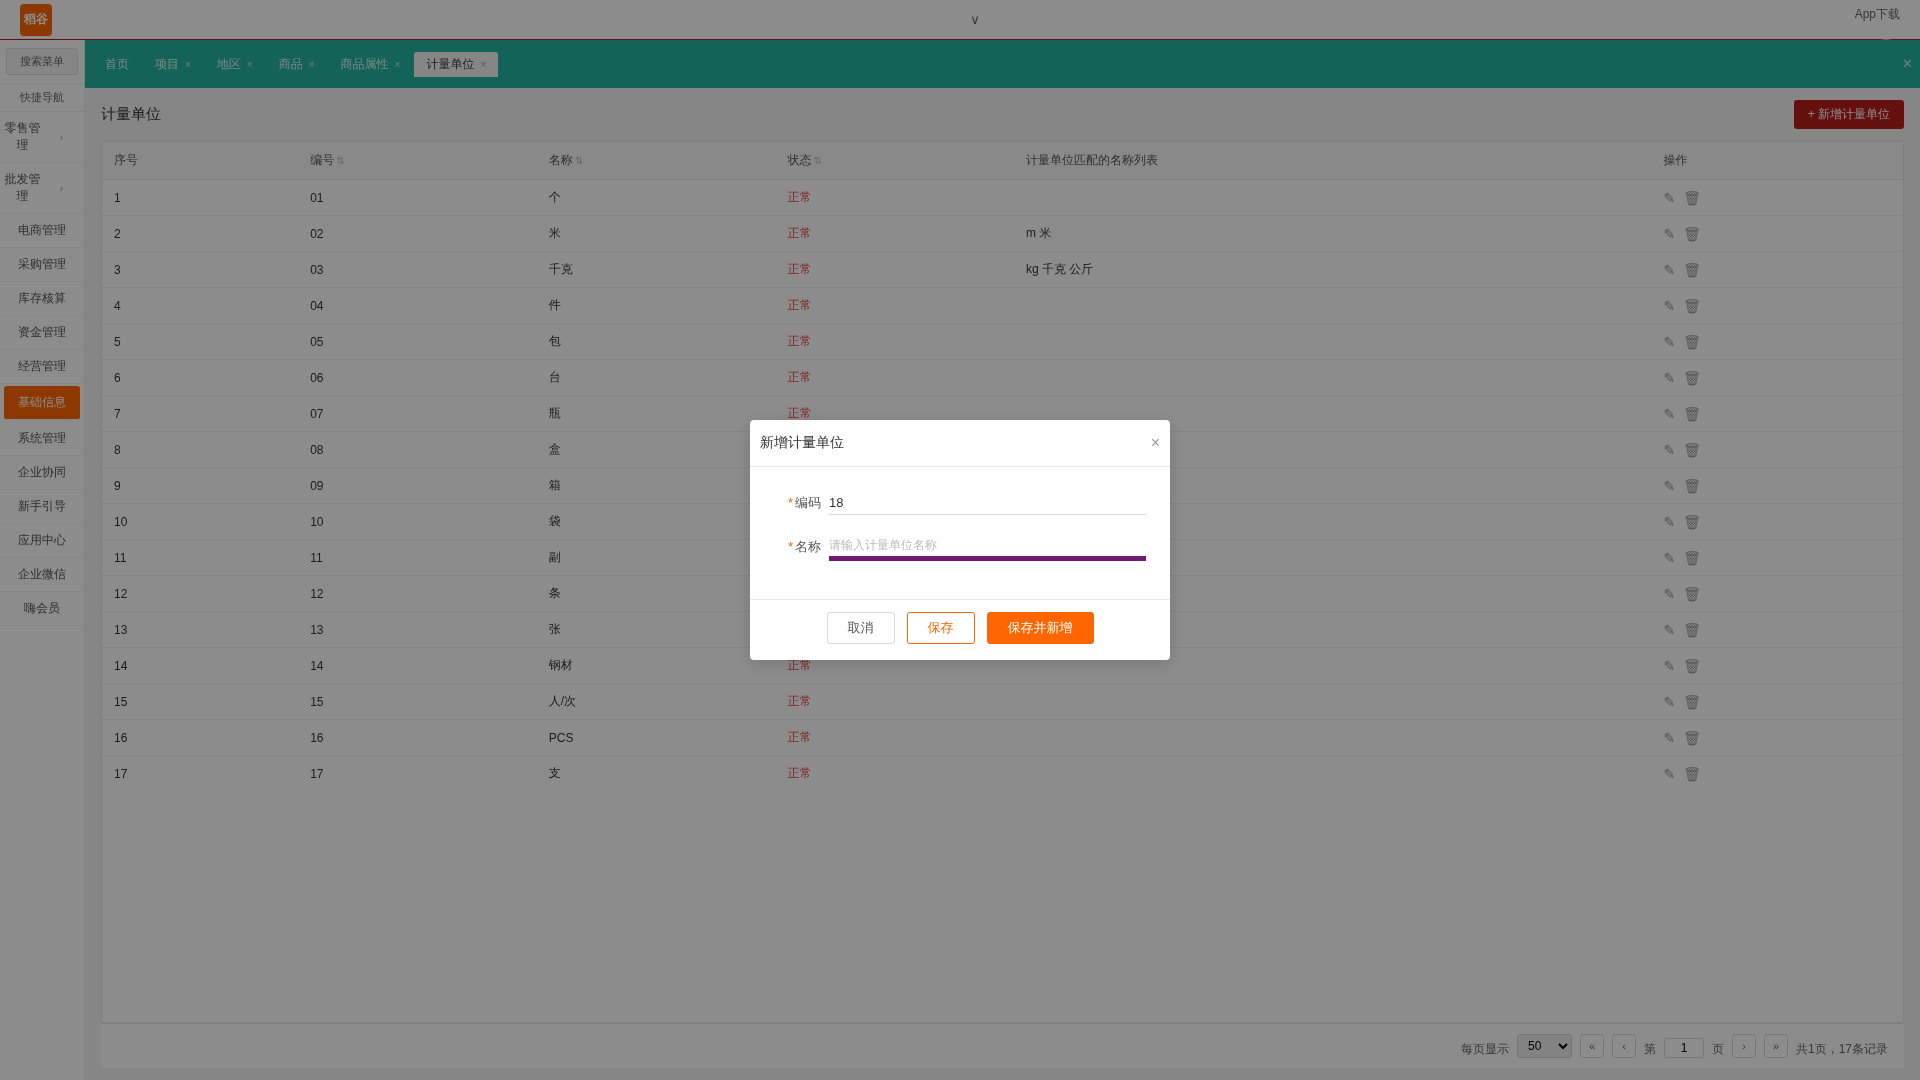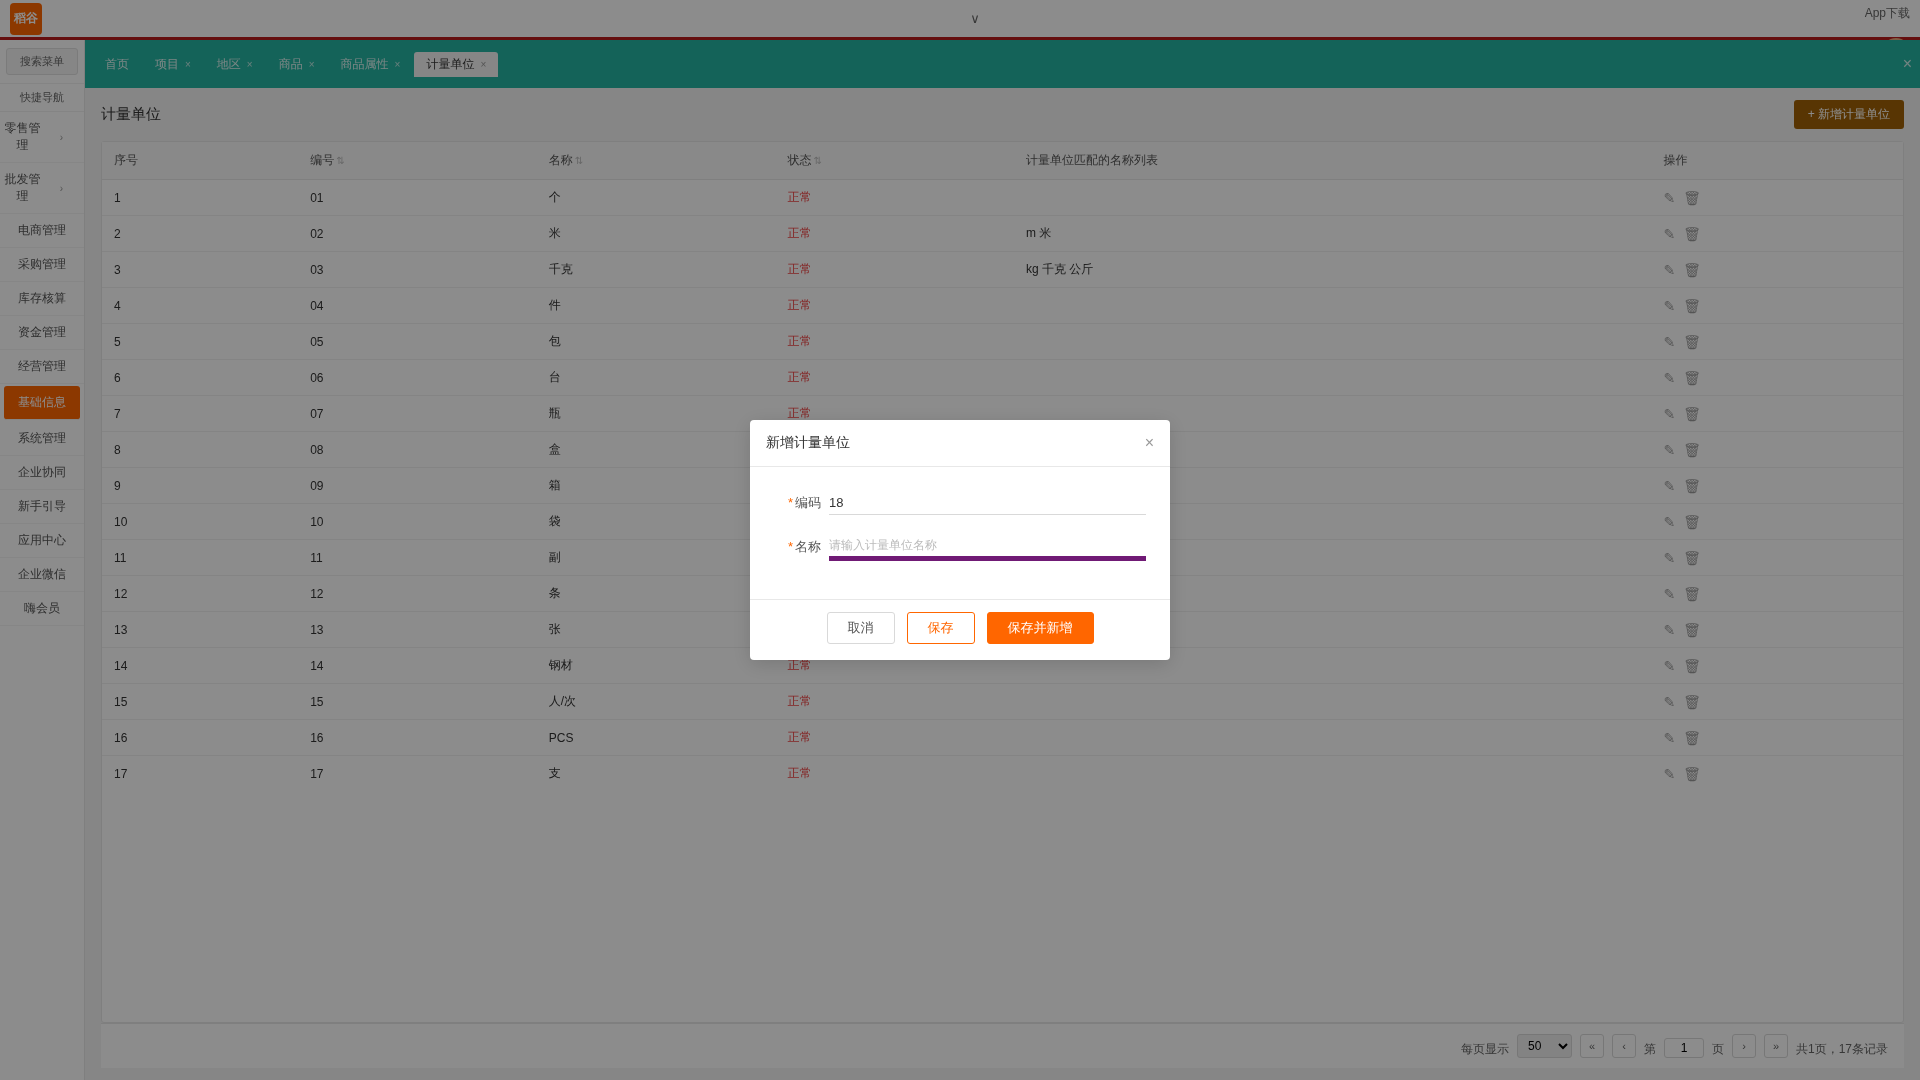--- a/index.html
+++ b/index.html
@@ -1,19 +1,19 @@
 <!DOCTYPE html>
 <html><head>
   <meta charset="utf-8">
   <style>
     * { box-sizing: border-box; margin: 0; padding: 0; }
     body { font-family: "Microsoft YaHei", "PingFang SC", sans-serif; font-size: 13px; background: #f0f0f0; color: #333; height: 1080px; width: 1920px; overflow: hidden; display: flex; flex-direction: column; }
 
     
-    .top-bar { height: 40px; background: #fff; display: flex; align-items: center; padding: 0 10px; border-bottom: 3px solid #b91c1c; flex-shrink: 0; }
+    .top-bar { height: 40px; background: #fff; display: flex; align-items: center; padding: 0 20px; border-bottom: 1px solid #b91c1c; flex-shrink: 0; }
     .logo-area { display: flex; align-items: center; width: 85px; gap: 6px; }
     .logo-icon { width: 32px; height: 32px; background: #f60; border-radius: 4px; display: flex; align-items: center; justify-content: center; color: #fff; font-weight: bold; font-size: 12px; }
     .top-bar-center { flex: 1; display: flex; align-items: center; justify-content: center; }
     .top-bar-dropdown { display: flex; align-items: center; gap: 4px; color: #666; cursor: pointer; }
     .top-bar-right { display: flex; align-items: flex-end; gap: 16px; flex-direction: column; }
     .msg-btn { display: flex; align-items: center; gap: 4px; color: #666; font-size: 12px; position: relative; cursor: pointer; }
     .badge { background: #f60; color: #fff; border-radius: 8px; padding: 1px 5px; font-size: 10px; }
     .app-download { display: flex; align-items: center; gap: 4px; color: #666; font-size: 12px; cursor: pointer; }
     .avatar { width: 28px; height: 28px; background: #e8a87c; border-radius: 50%; }
 
@@ -39,21 +39,21 @@
     .tab.active { background: #f5f5f5; color: #333; }
     .tab-close { font-size: 10px; cursor: pointer; color: rgba(255,255,255,0.7); }
     .tab.active .tab-close { color: #999; }
     .tab-bar-end { margin-left: auto; display: flex; align-items: center; }
     .tab-close-all { color: rgba(255,255,255,0.8); font-size: 16px; cursor: pointer; }
 
     
     .page-content { flex: 1; background: #f5f5f5; padding: 12px 16px; overflow-y: auto; display: flex; flex-direction: column; }
     .page-header { display: flex; align-items: center; justify-content: space-between; margin-bottom: 12px; }
     .page-title { font-size: 15px; font-weight: 500; color: #333; }
-    .add-btn { background: #a16207; color: #fff; border: none; padding: 6px 14px; border-radius: 3px; font-size: 12px; cursor: pointer; }
+    .add-btn { background: #b91c1c; color: #fff; border: none; padding: 6px 14px; border-radius: 3px; font-size: 12px; cursor: pointer; }
 
     
     .table-container { background: #fff; border: 1px solid #e8e8e8; border-radius: 3px; flex: 1; }
     table { width: 100%; border-collapse: collapse; font-size: 12px; }
     thead { background: #fafafa; }
     th { padding: 10px 12px; text-align: left; color: #555; font-weight: 500; border-bottom: 1px solid #e8e8e8; white-space: nowrap; }
     td { padding: 9px 12px; border-bottom: 1px solid #f0f0f0; color: #333; }
     tr:last-child td { border-bottom: none; }
     .status-normal { color: #ef4444; }
     .action-btns { display: flex; gap: 8px; }
@@ -64,21 +64,21 @@
     .pagination { padding: 10px 16px; display: flex; align-items: flex-end; justify-content: flex-end; gap: 8px; font-size: 12px; color: #666; background: #fff; border-top: 1px solid #e8e8e8; }
     .page-size-select { padding: 3px 6px; border: 1px solid #d9d9d9; border-radius: 3px; font-size: 12px; }
     .page-nav-btn { width: 24px; height: 24px; border: 1px solid #d9d9d9; background: #fff; border-radius: 3px; cursor: pointer; display: flex; align-items: center; justify-content: center; font-size: 11px; color: #666; }
     .page-num-input { width: 40px; text-align: center; border: 1px solid #d9d9d9; border-radius: 3px; padding: 2px 4px; font-size: 12px; }
 
     
     .overlay { position: fixed; top: 0; left: 0; width: 100%; height: 100%; background: rgba(0,0,0,0.45); z-index: 100; display: flex; align-items: center; justify-content: center; }
 
     
     .modal { background: #fff; border-radius: 4px; width: 420px; box-shadow: 0 4px 20px rgba(0,0,0,0.15); overflow: hidden; }
-    .modal-header { padding: 14px 16px; display: flex; align-items: center; justify-content: space-between; border-bottom: 1px solid #e8e8e8; }
+    .modal-header { padding: 14px 10px; display: flex; align-items: center; justify-content: space-between; border-bottom: 1px solid #e8e8e8; }
     .modal-title { font-size: 14px; font-weight: 500; color: #333; }
     .modal-close { cursor: pointer; color: #999; font-size: 16px; line-height: 1; }
     .modal-body { padding: 24px 24px 20px; }
     .form-row { display: flex; align-items: center; margin-bottom: 18px; }
     .form-label { width: 55px; text-align: right; font-size: 13px; color: #555; padding-right: 8px; flex-shrink: 0; }
     .required-star { color: #f60; margin-right: 2px; }
     .form-input { flex: 1; border: none; border-bottom: 1px solid #d9d9d9; padding: 4px 0; font-size: 13px; outline: none; color: #333; }
     .form-input.active-field { border-bottom: 5px solid #701a75; }
     .form-input::placeholder { color: #bbb; font-size: 12px; }
     .modal-footer { padding: 12px 16px 16px; display: flex; align-items: center; justify-content: center; gap: 12px; border-top: 1px solid #e8e8e8; }

